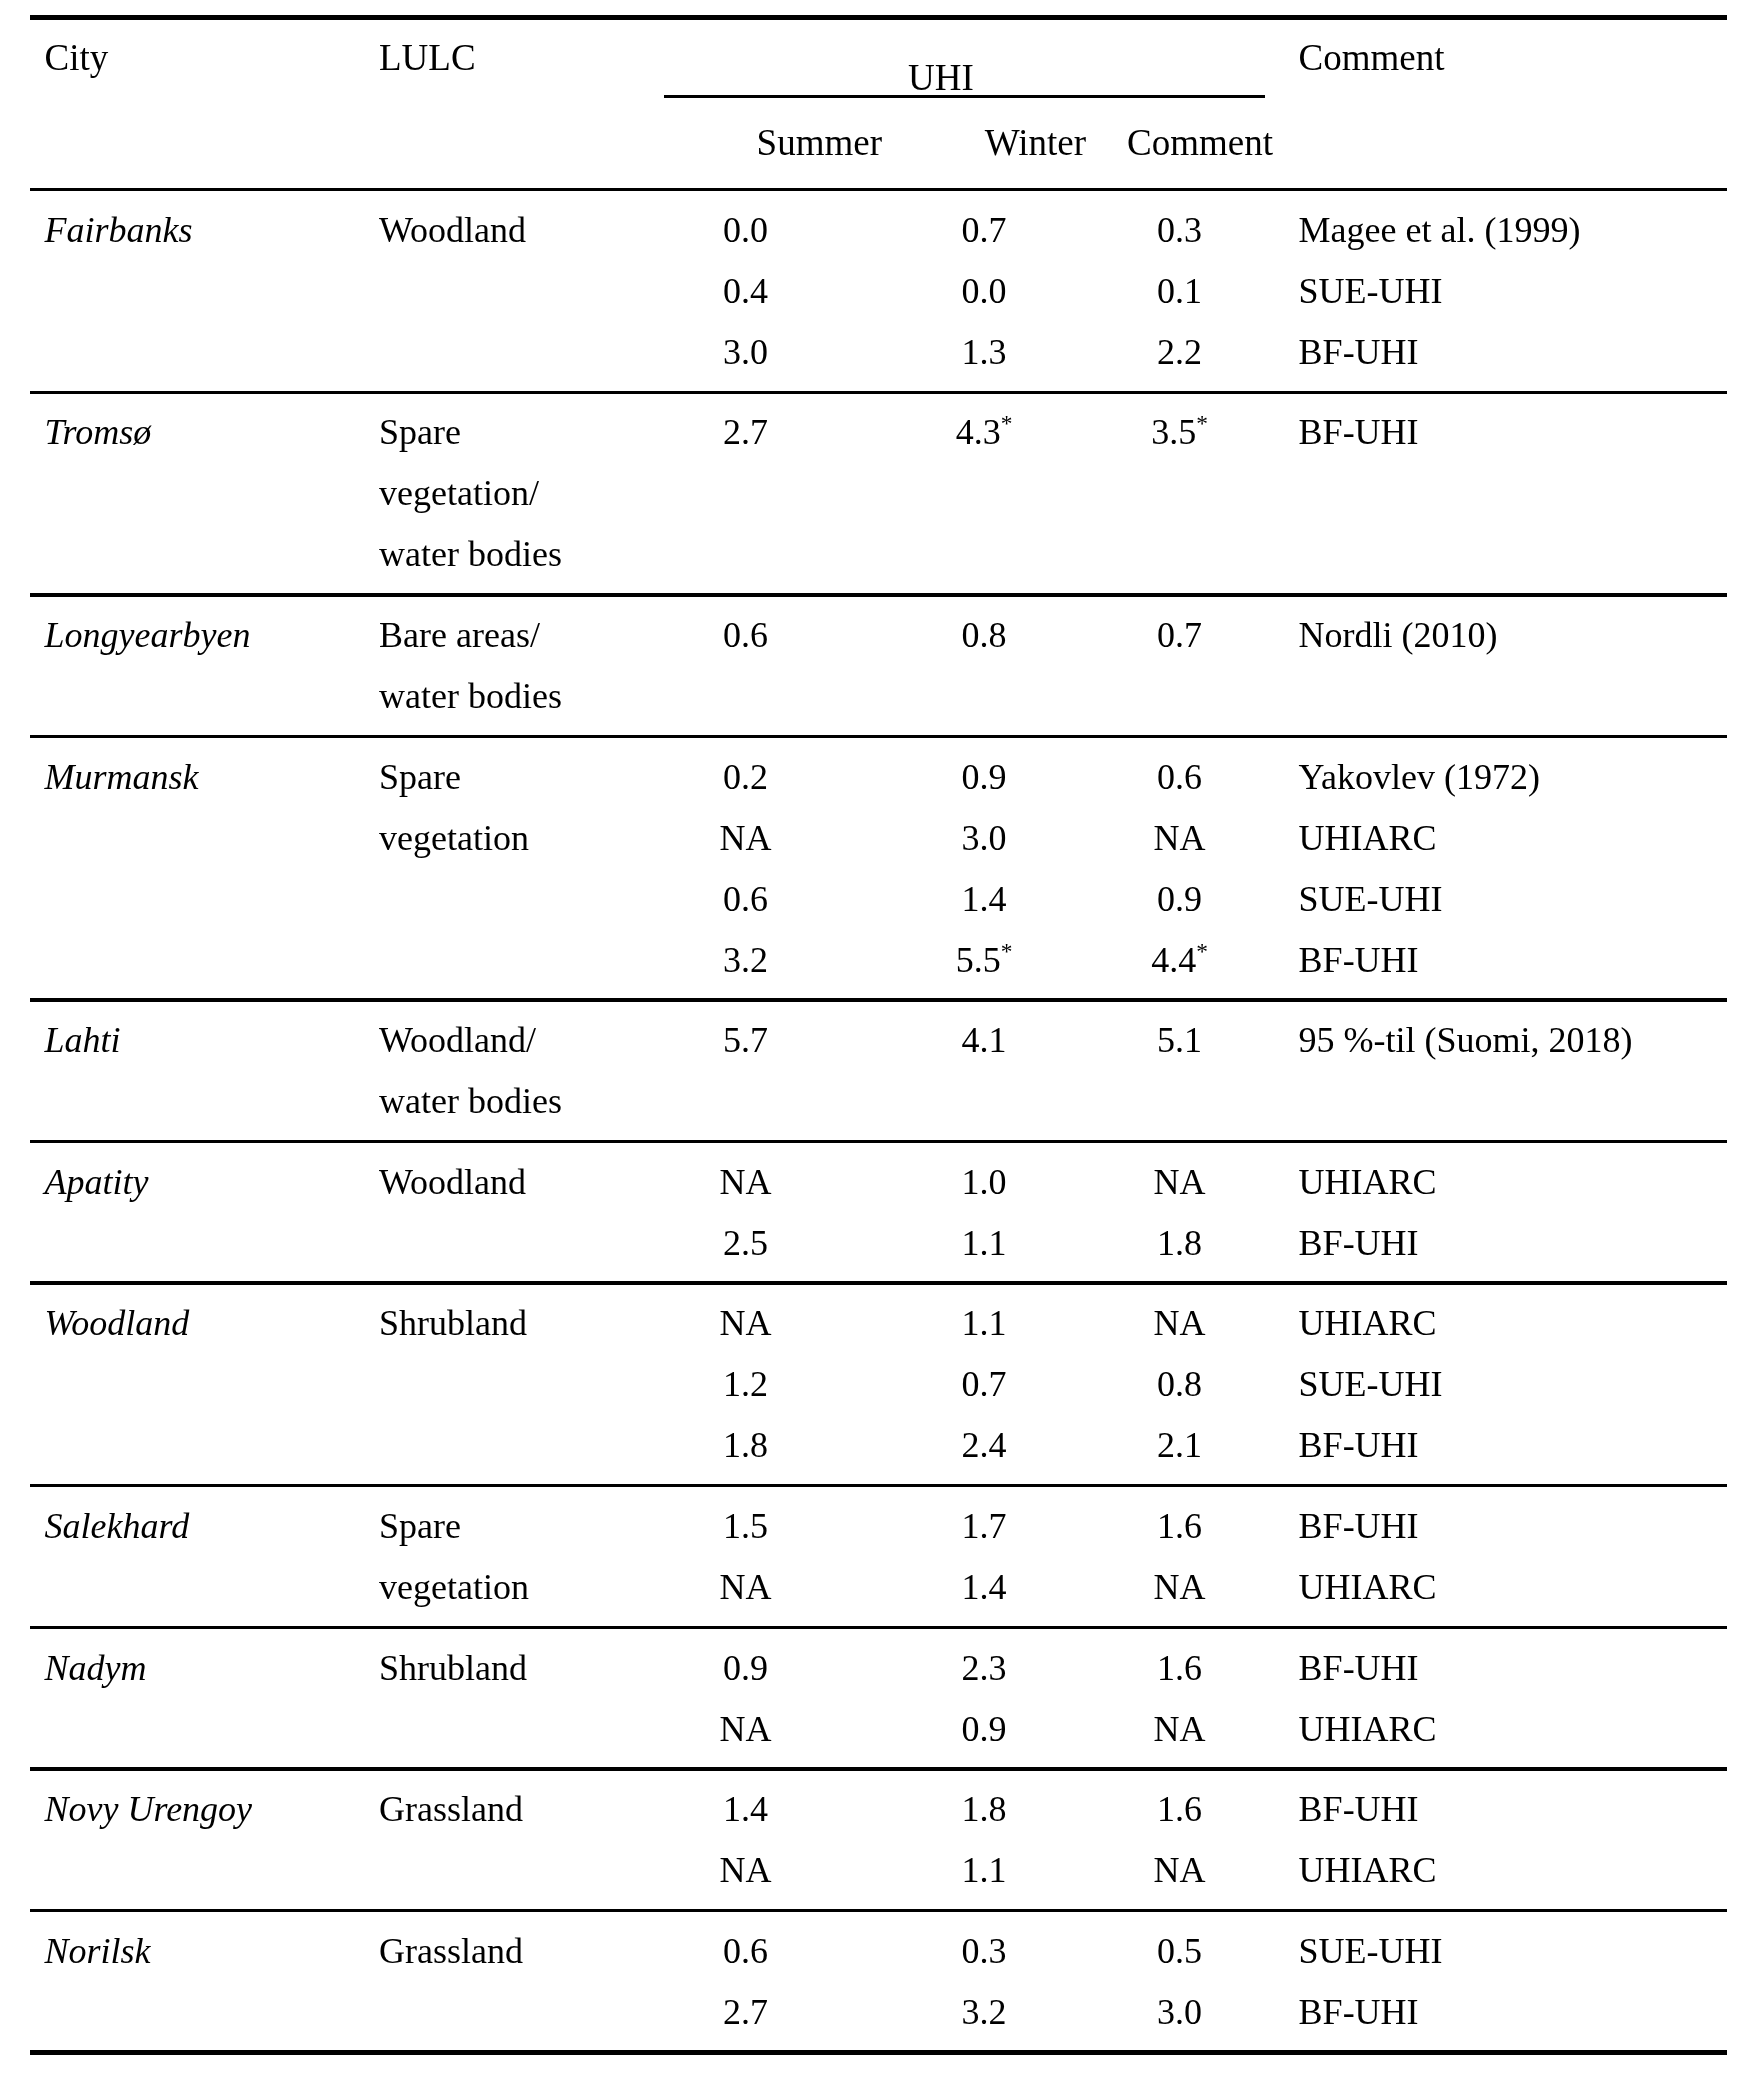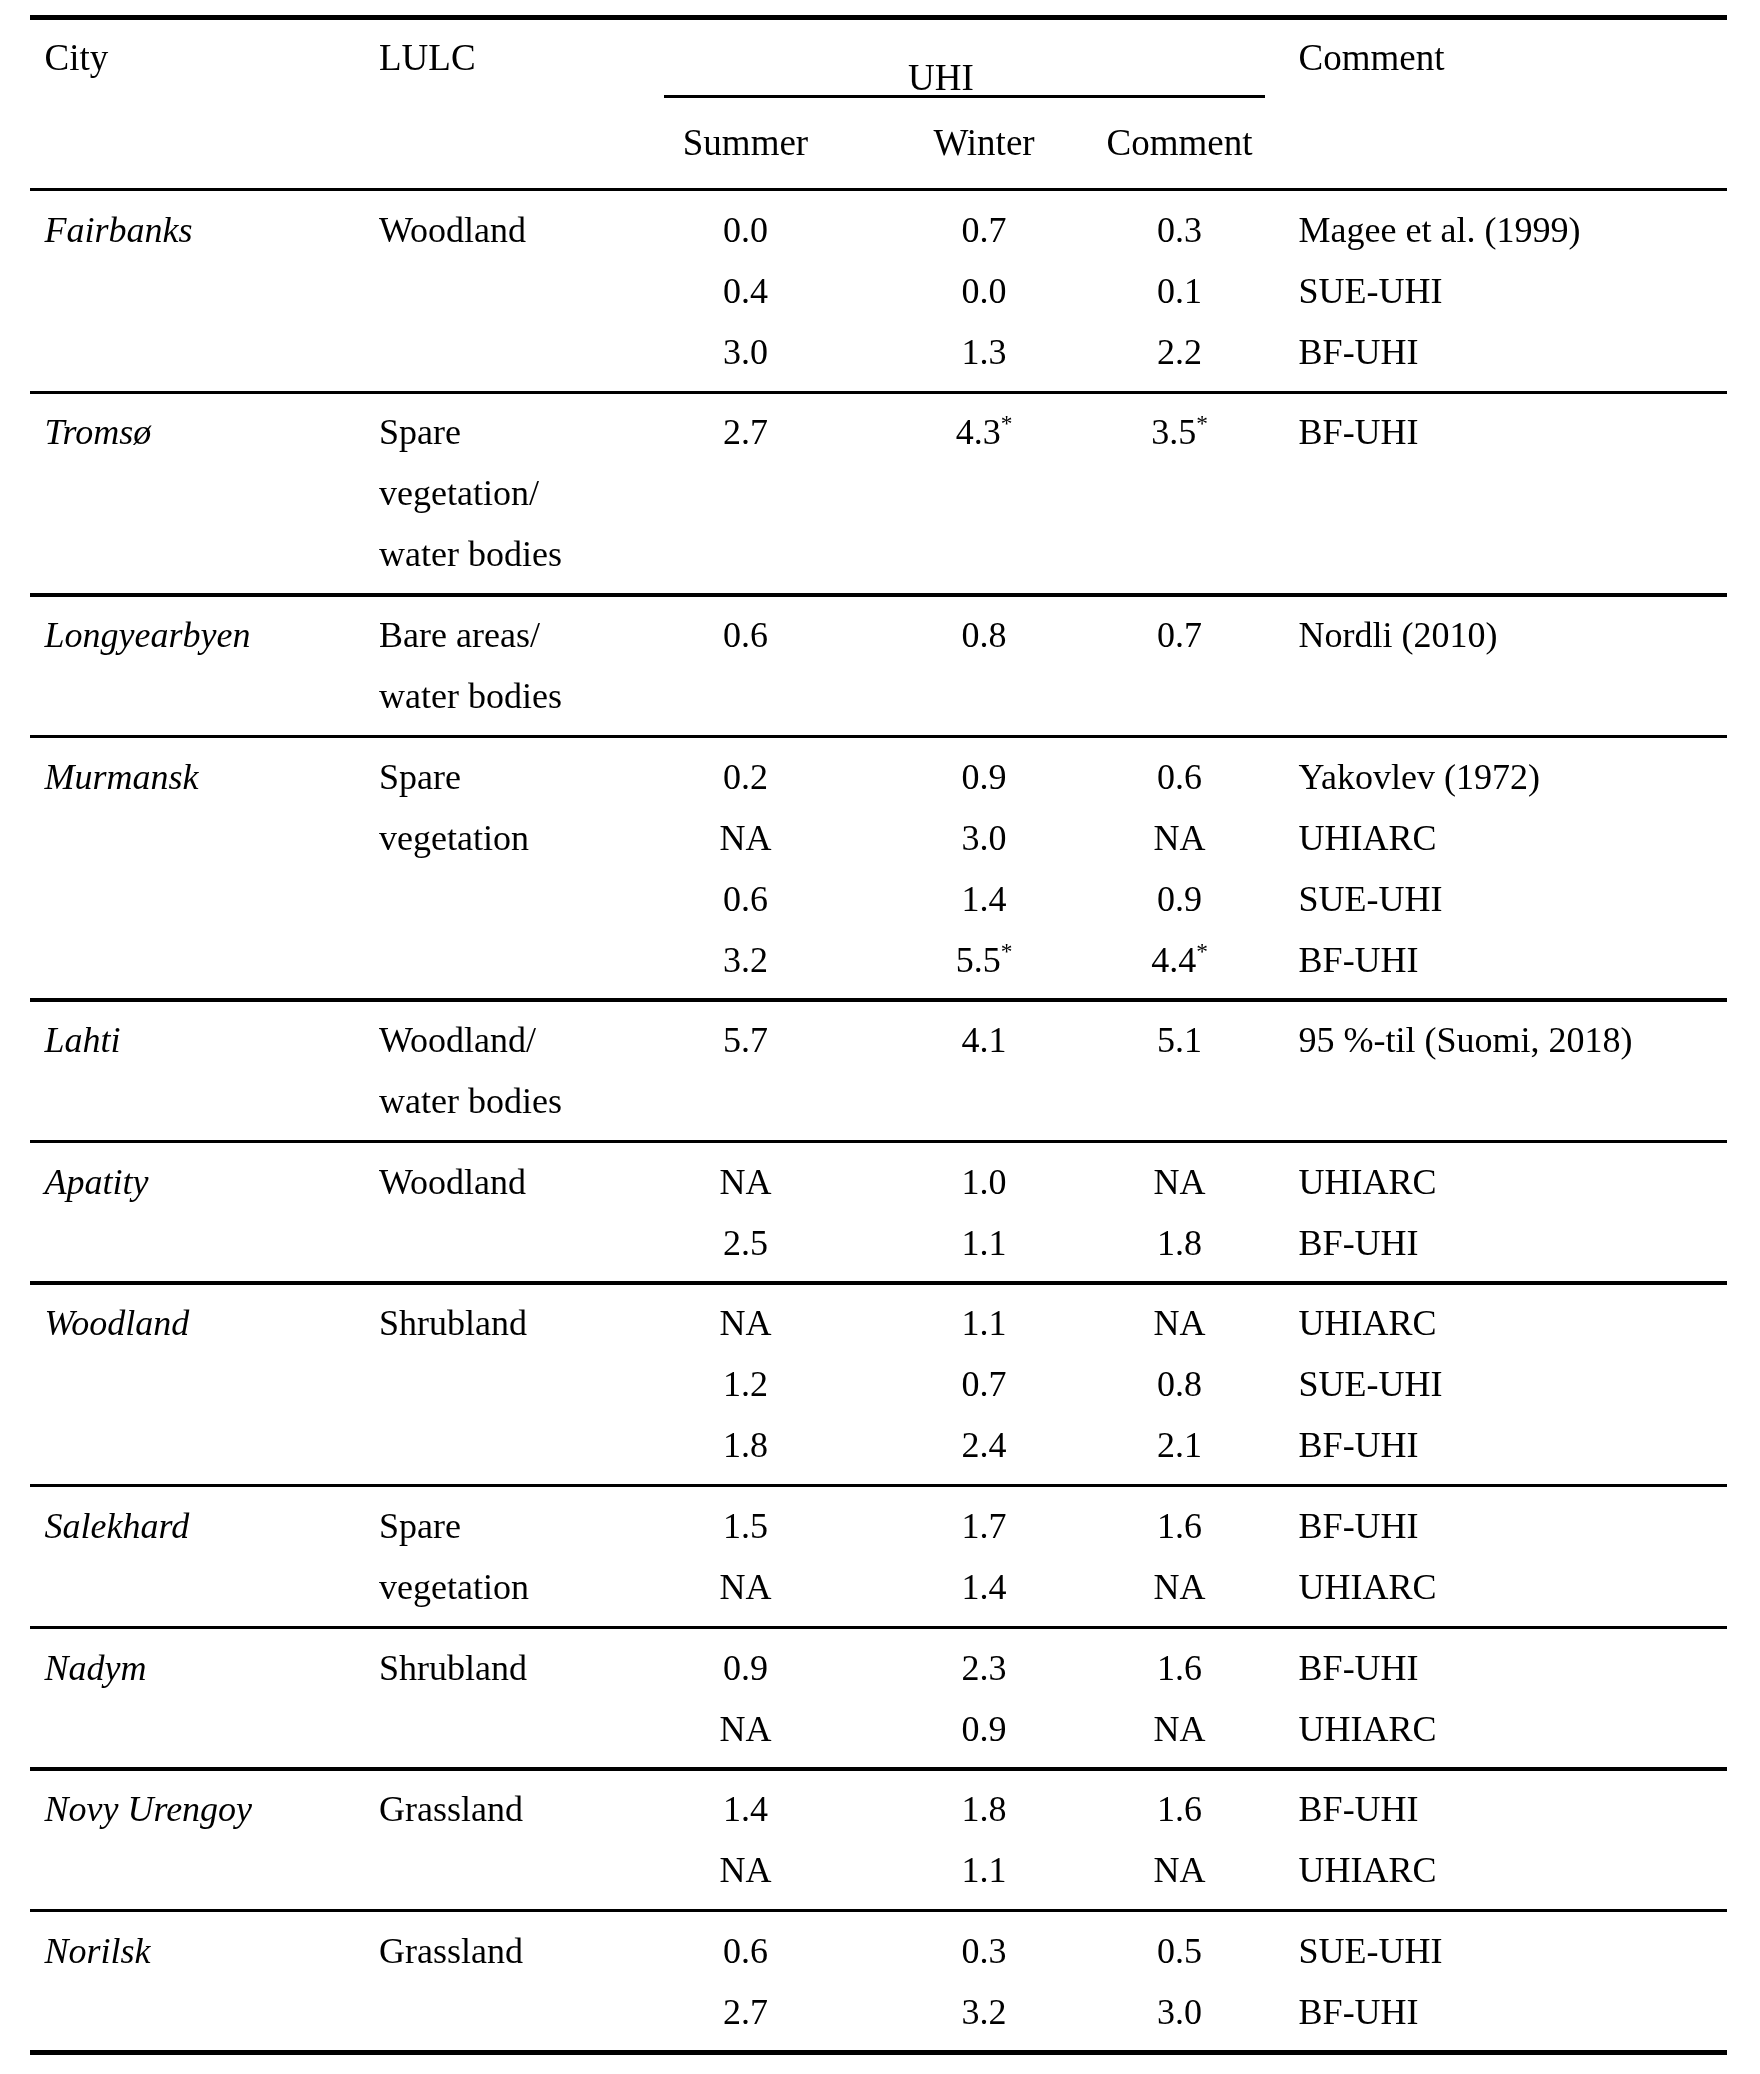--- a/index.html
+++ b/index.html
@@ -26,21 +26,21 @@
   .h1{font-size:37px;}
   .h1.city{grid-row:1;grid-column:1;padding-left:14.5px;}
   .h1.lulc{grid-row:1;grid-column:2;}
   .h1.uhi{grid-row:1;grid-column:3 / span 3;text-align:center;margin-top:40px;}
   .h1.comment{grid-row:1;grid-column:6;padding-left:25.6px;}
   .uhi-rule{
     grid-row:2;grid-column:3 / span 3;
     height:3.4px;background:#000;
     margin-left:55px;margin-right:8.5px;
   }
-  .h2{font-size:37px;text-align:center;}
+  .h2{font-size:37px;text-align:right;}
   .h2.s{grid-row:3;grid-column:3;}
   .h2.w{grid-row:3;grid-column:4;}
   .h2.a{grid-row:3;grid-column:5;}
   
   .block{
     display:grid;
     grid-template-columns:349px 230px 273px 204px 187px 1fr;
     align-items:start;
     padding:8.5px 0 7.7px 0;
   }

